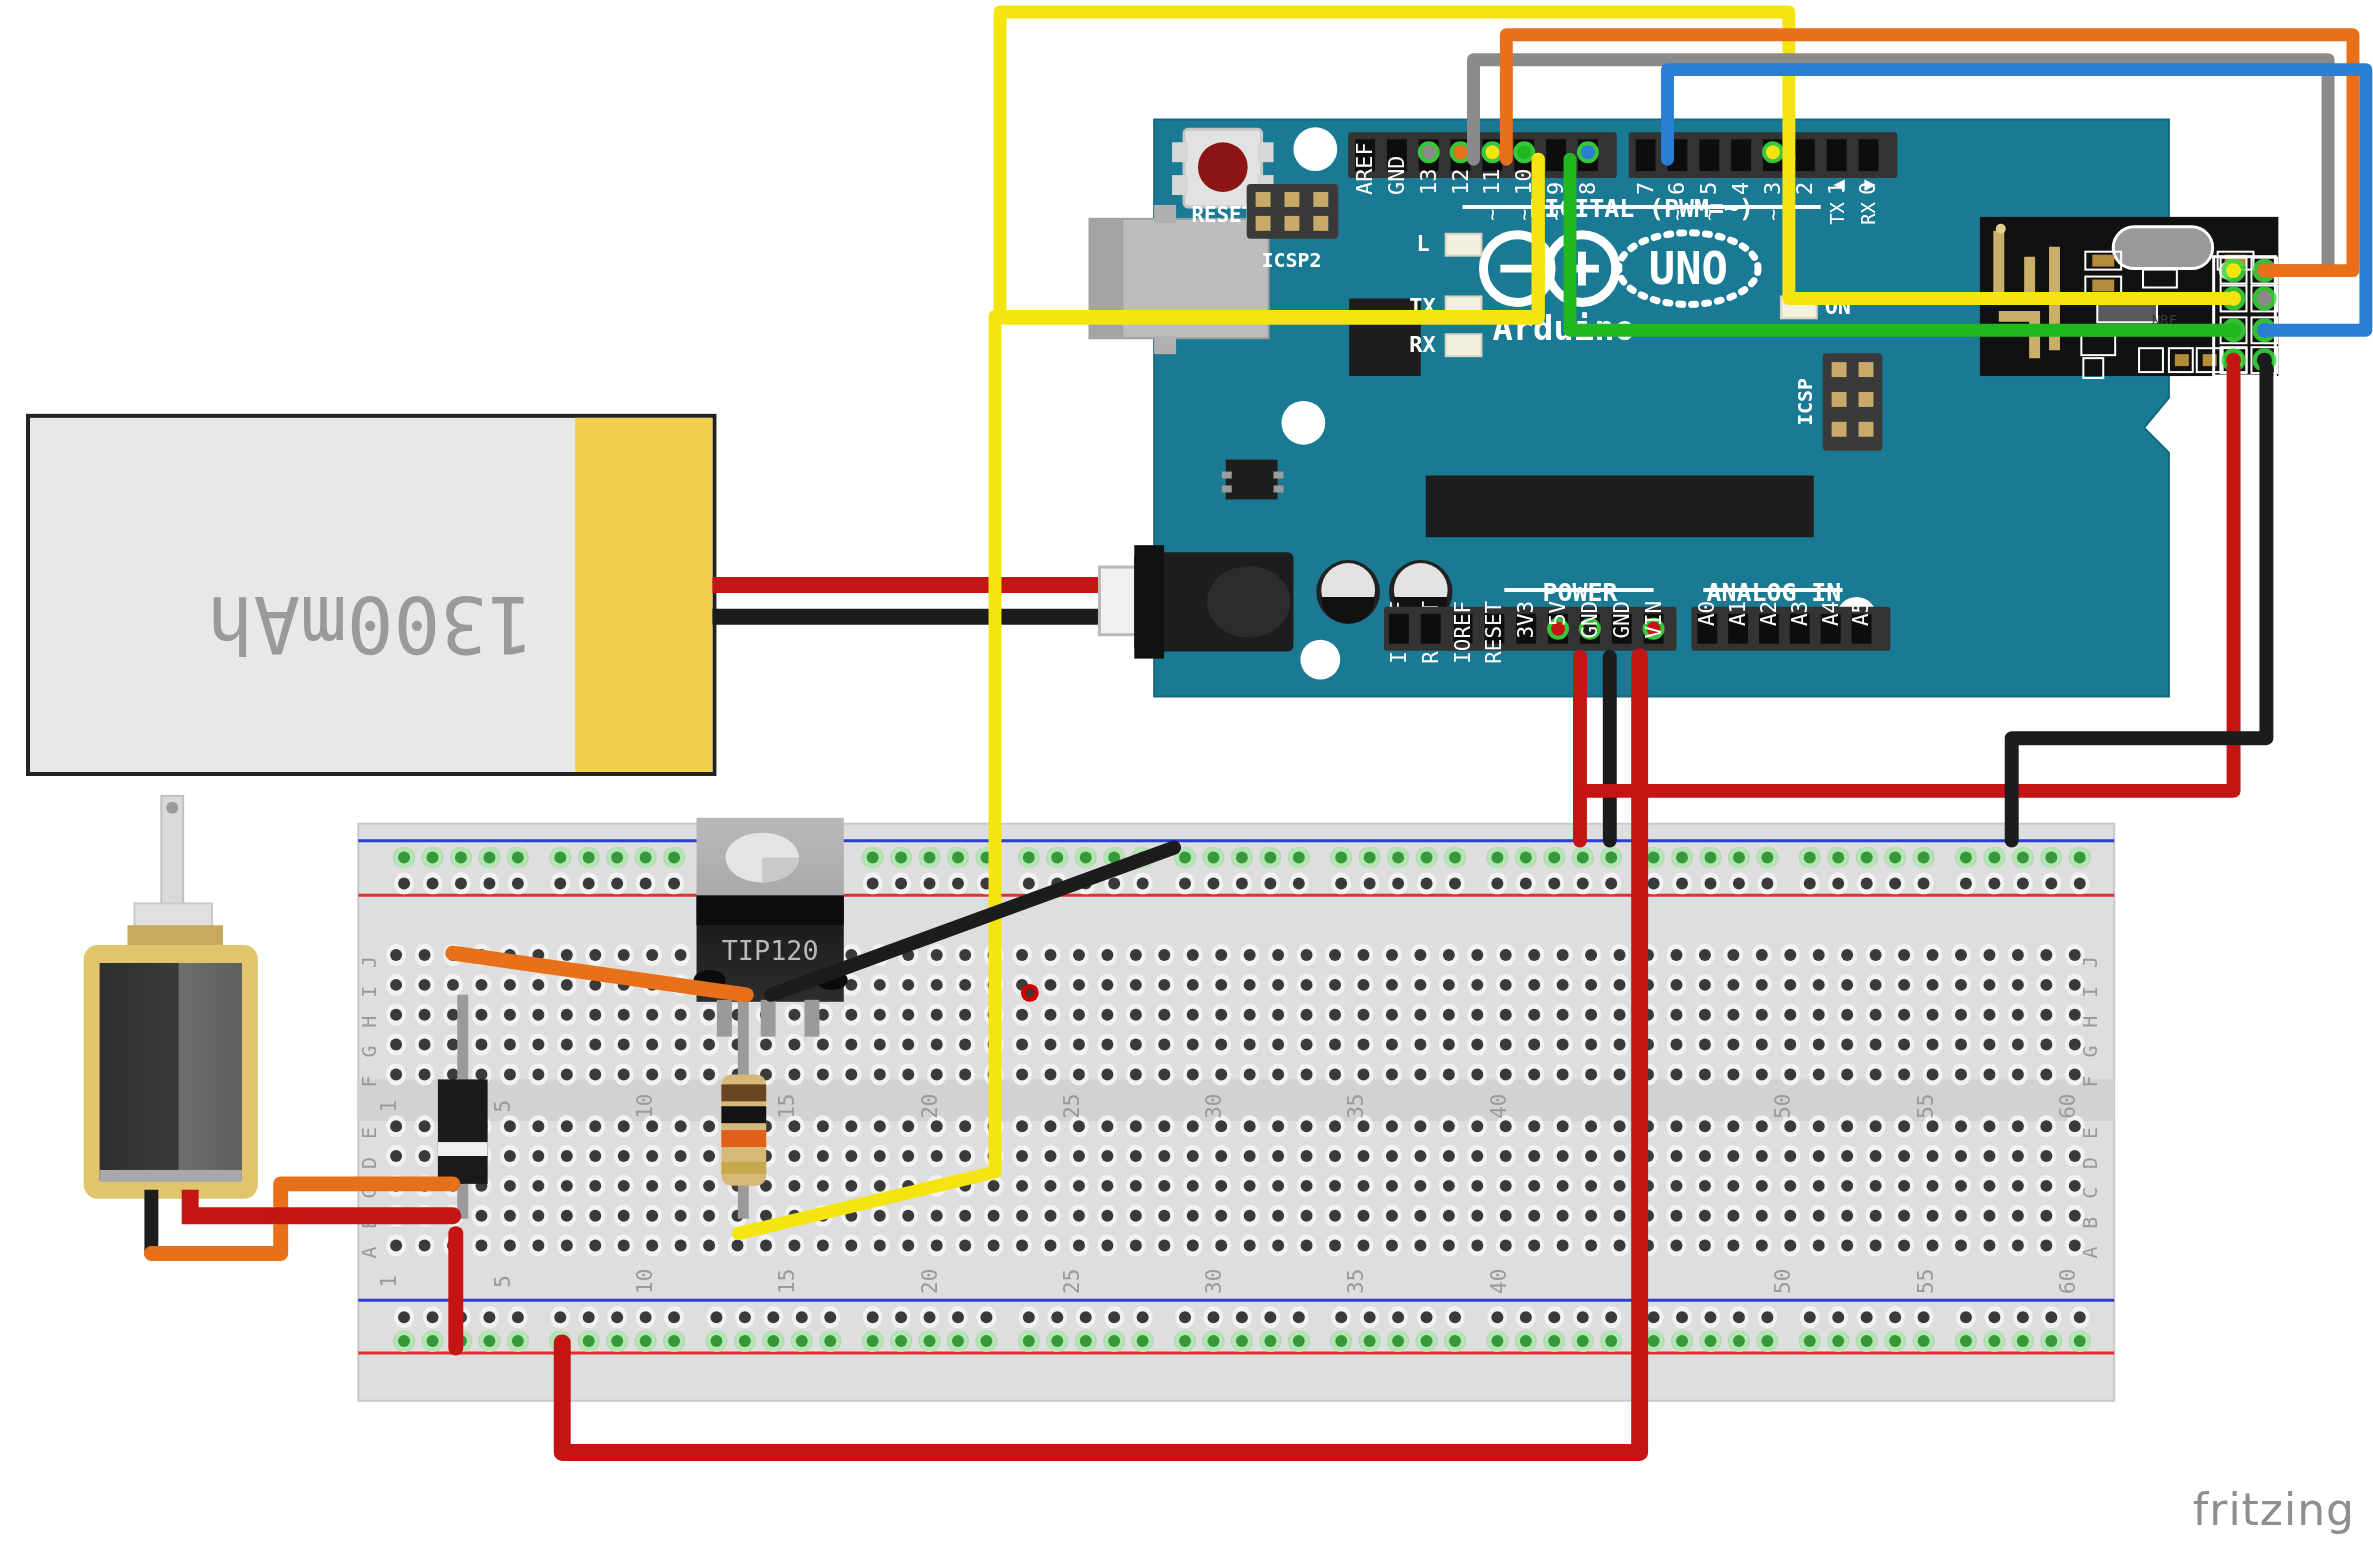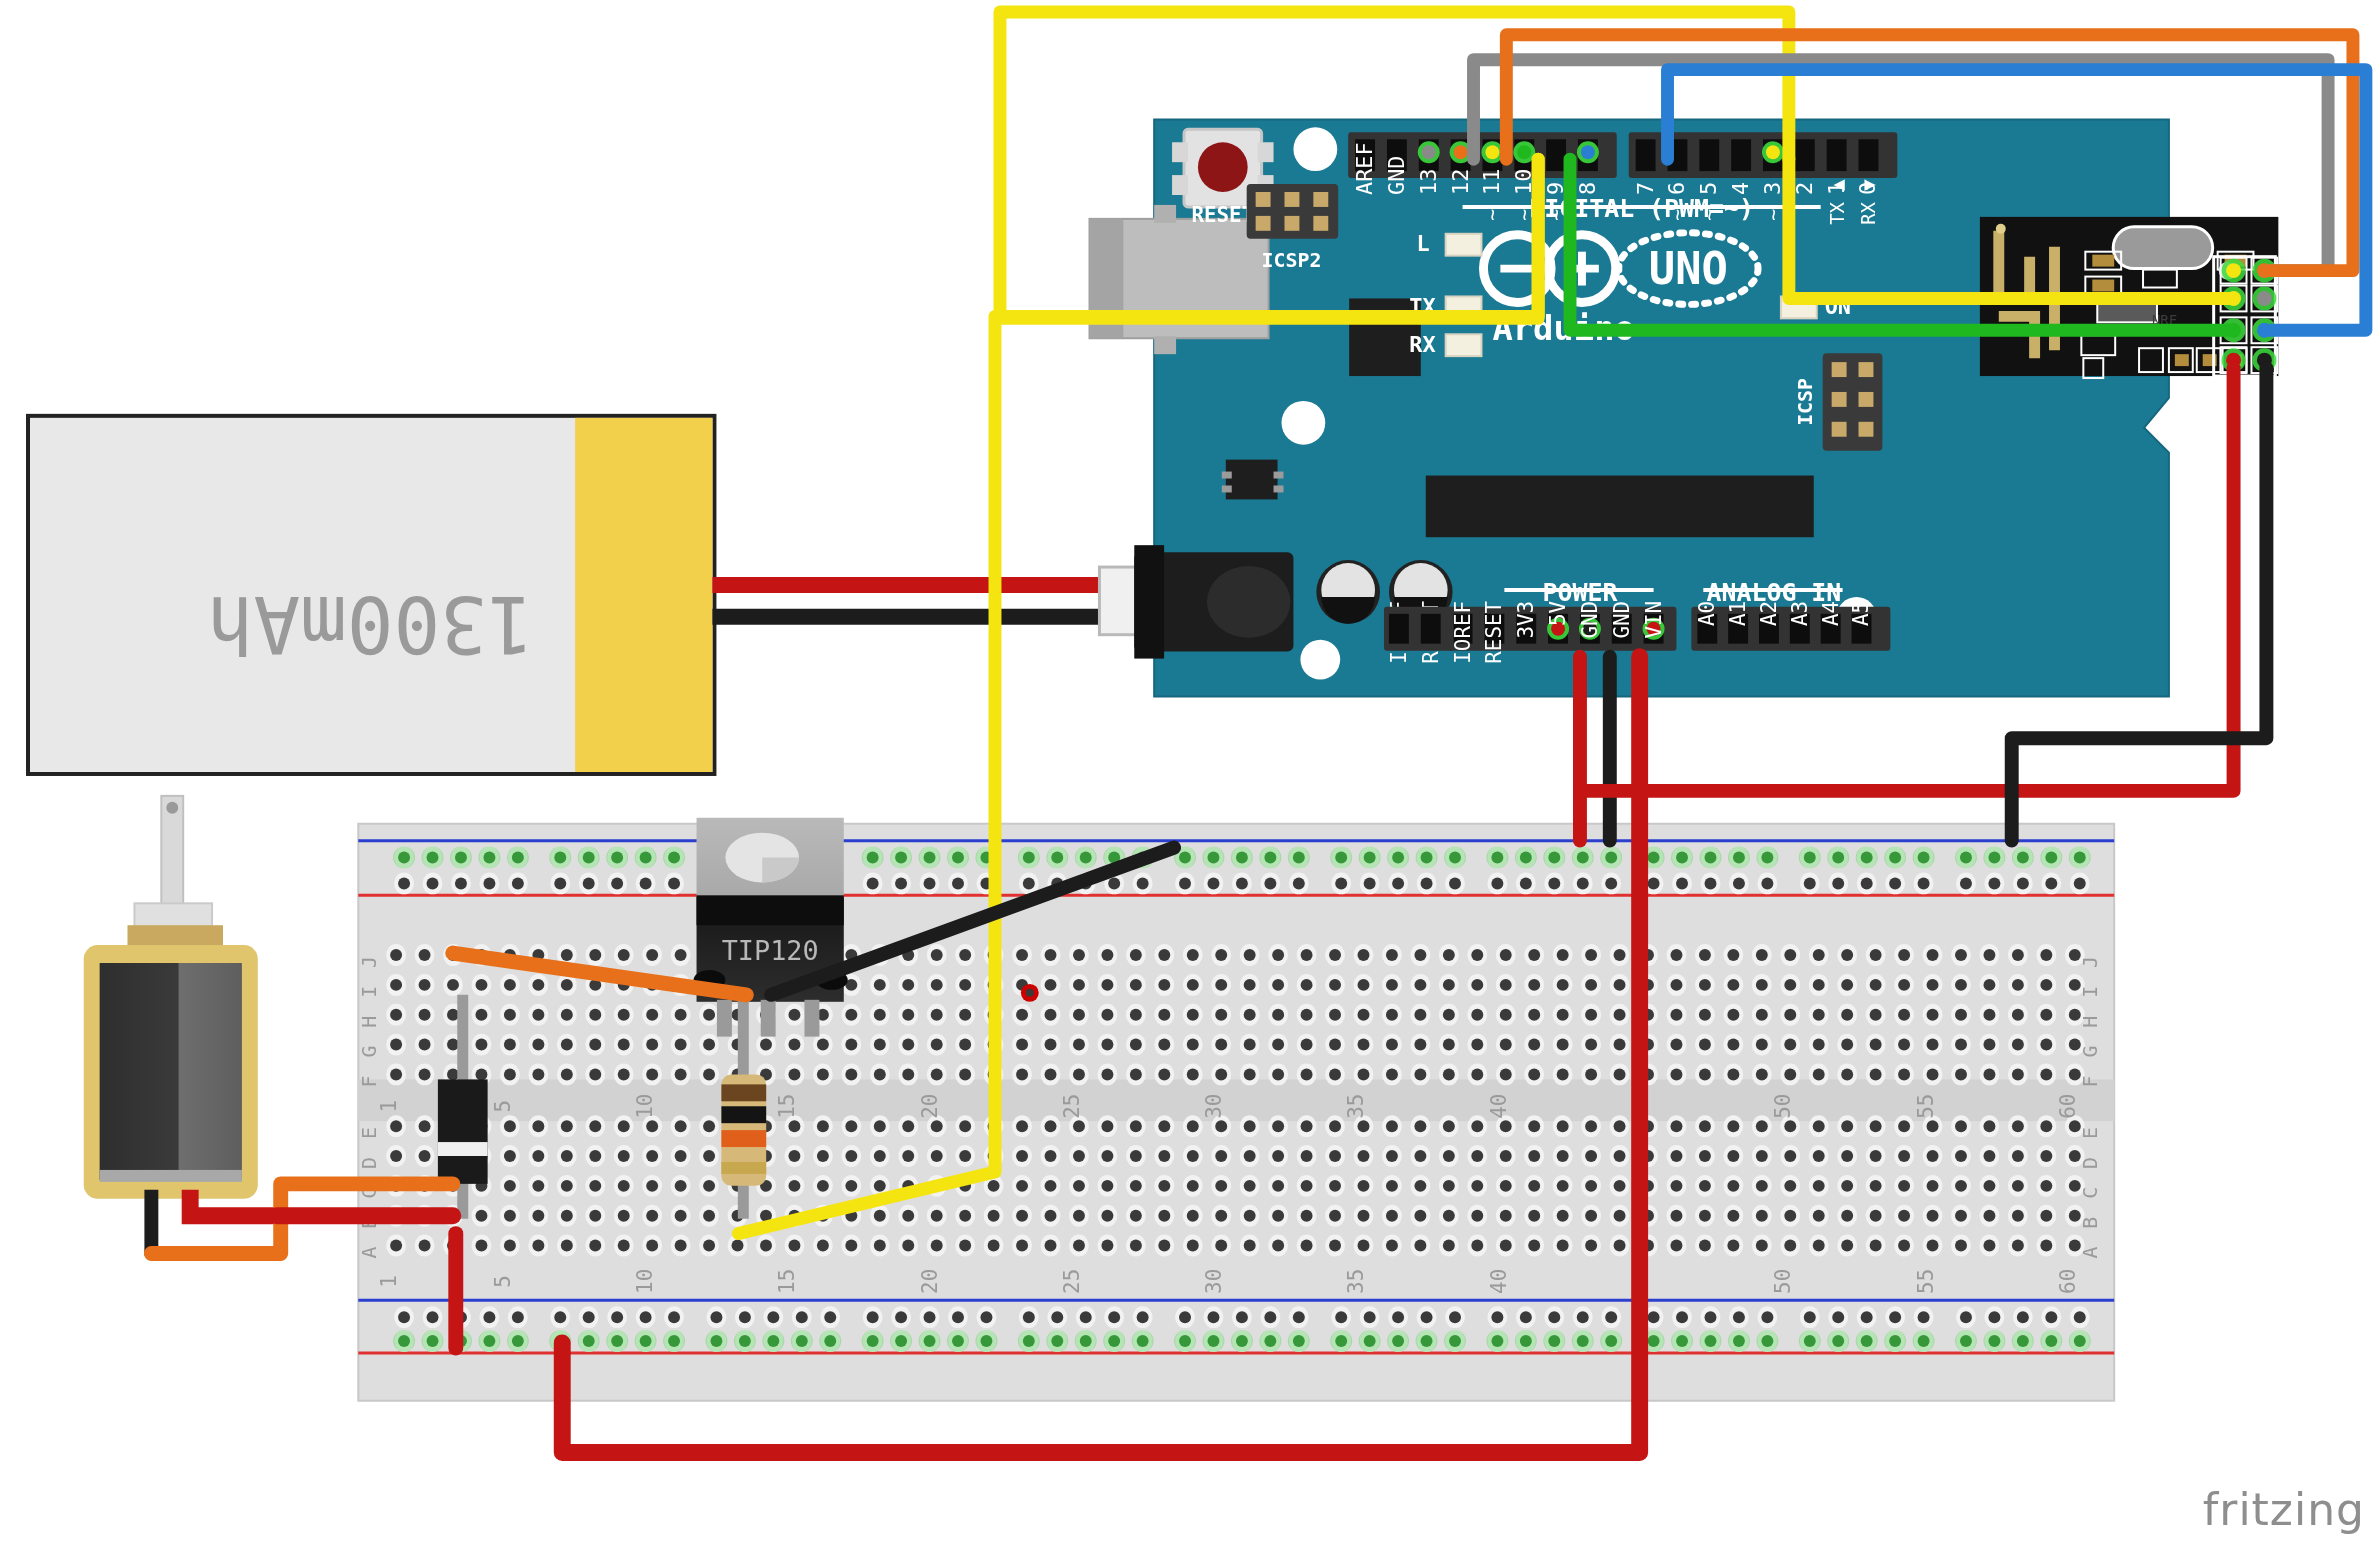--- a/index.html
+++ b/index.html
@@ -2,21 +2,21 @@
 <html><head>
 <meta charset="utf-8">
 <style>
   html,body{margin:0;padding:0;background:#ffffff;}
   body{width:2373px;height:1543px;position:relative;overflow:hidden;
        font-family:"DejaVu Sans Mono", monospace;}
   #stage{position:absolute;left:0;top:0;width:2373px;height:1543px;}
   svg.layer{position:absolute;left:0;top:0;width:2373px;height:1543px;overflow:visible;}
   .lbl{fill:#ffffff;font-family:"DejaVu Sans Mono",monospace;font-weight:bold;}
   .bblbl{fill:#9a9a9a;font-family:"DejaVu Sans Mono",monospace;}
-  .watermark{position:absolute;right:8px;bottom:8px;color:#8e8e8e;
+  .watermark{position:absolute;right:18px;bottom:8px;color:#8e8e8e;
      font-family:"DejaVu Sans",sans-serif;font-size:44px;letter-spacing:1px;}
 </style>
 </head>
 <body>
 
 <div id="stage">
 
 <svg class="layer" viewBox="0 0 2385 1551">
   <defs>
     <linearGradient id="gSol" x1="0" y1="0" x2="1" y2="0">

